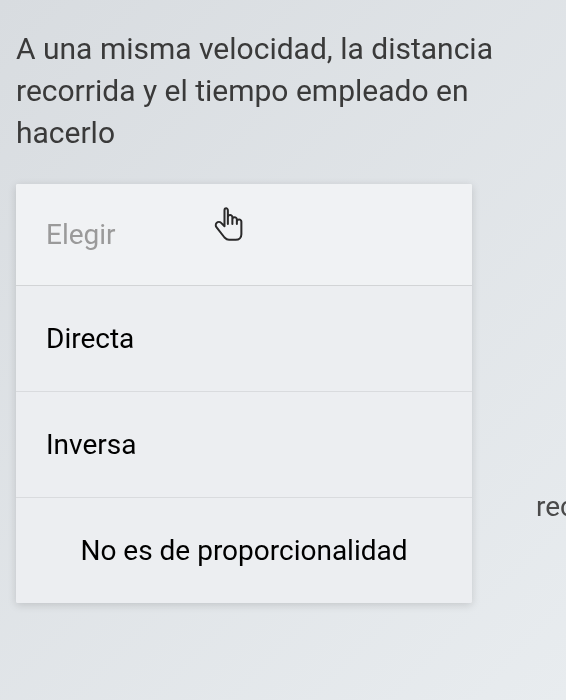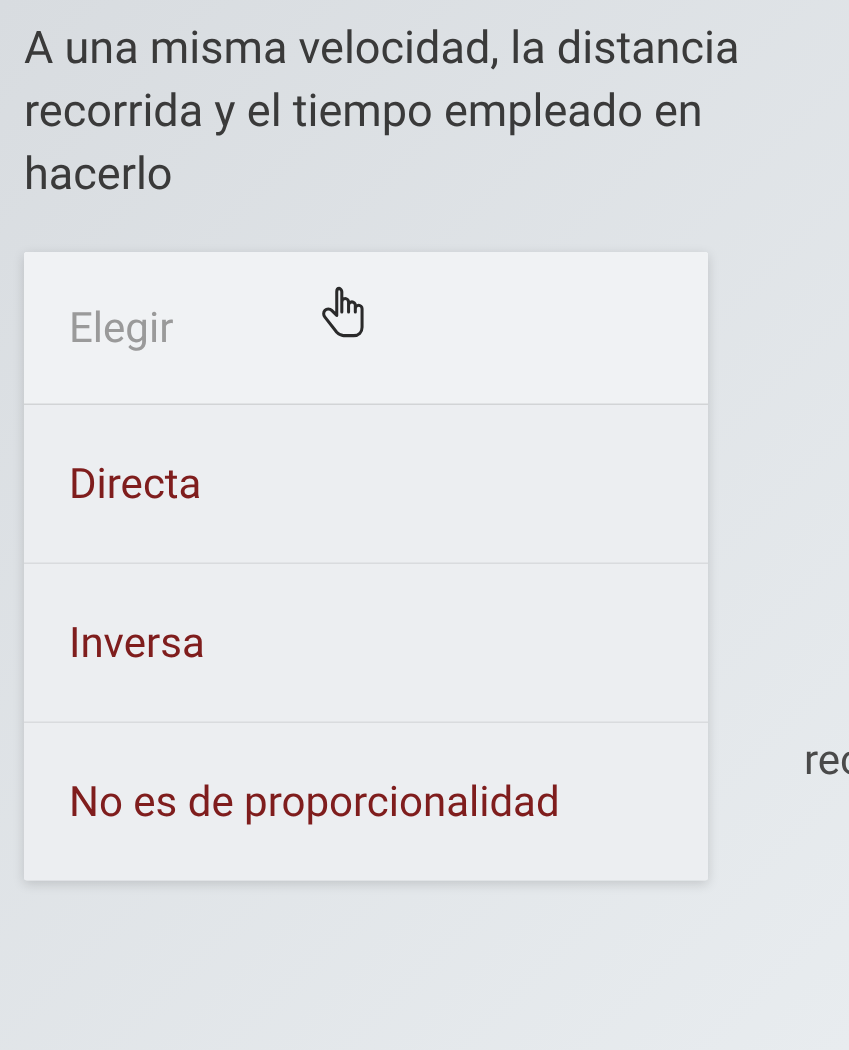--- a/index.html
+++ b/index.html
@@ -11,20 +11,21 @@
       width: 566px;
       height: 700px;
       font-family: -apple-system, BlinkMacSystemFont, "Segoe UI", Roboto, Arial, sans-serif;
       background: linear-gradient(135deg, #d8dce0 0%, #e8ecef 100%);
       overflow: hidden;
       position: relative;
     }
     .container {
       padding: 12px 12px 0 16px;
       position: relative;
+      margin-top: 16px;
     }
     .question-text {
       font-size: 30px;
       line-height: 1.4;
       color: #3a3a3a;
       margin-bottom: 30px;
       font-weight: 400;
     }
     .dropdown {
       width: 456px;
@@ -45,24 +46,25 @@
       color: #9a9a9a;
       font-weight: 400;
     }
     .dropdown-option {
       padding: 36px 30px;
       border-bottom: 1px solid rgba(0,0,0,0.08);
       background: #eceef1;
     }
     .dropdown-option:last-child {
       border-bottom: none;
+      text-align: center;
     }
     .option-text {
       font-size: 28px;
-      color: #7f1d1d;
+      color: #000000;
       font-weight: 400;
     }
     .cursor-icon {
       position: absolute;
       left: 195px;
       top: 22px;
       width: 36px;
       height: 40px;
       pointer-events: none;
     }

